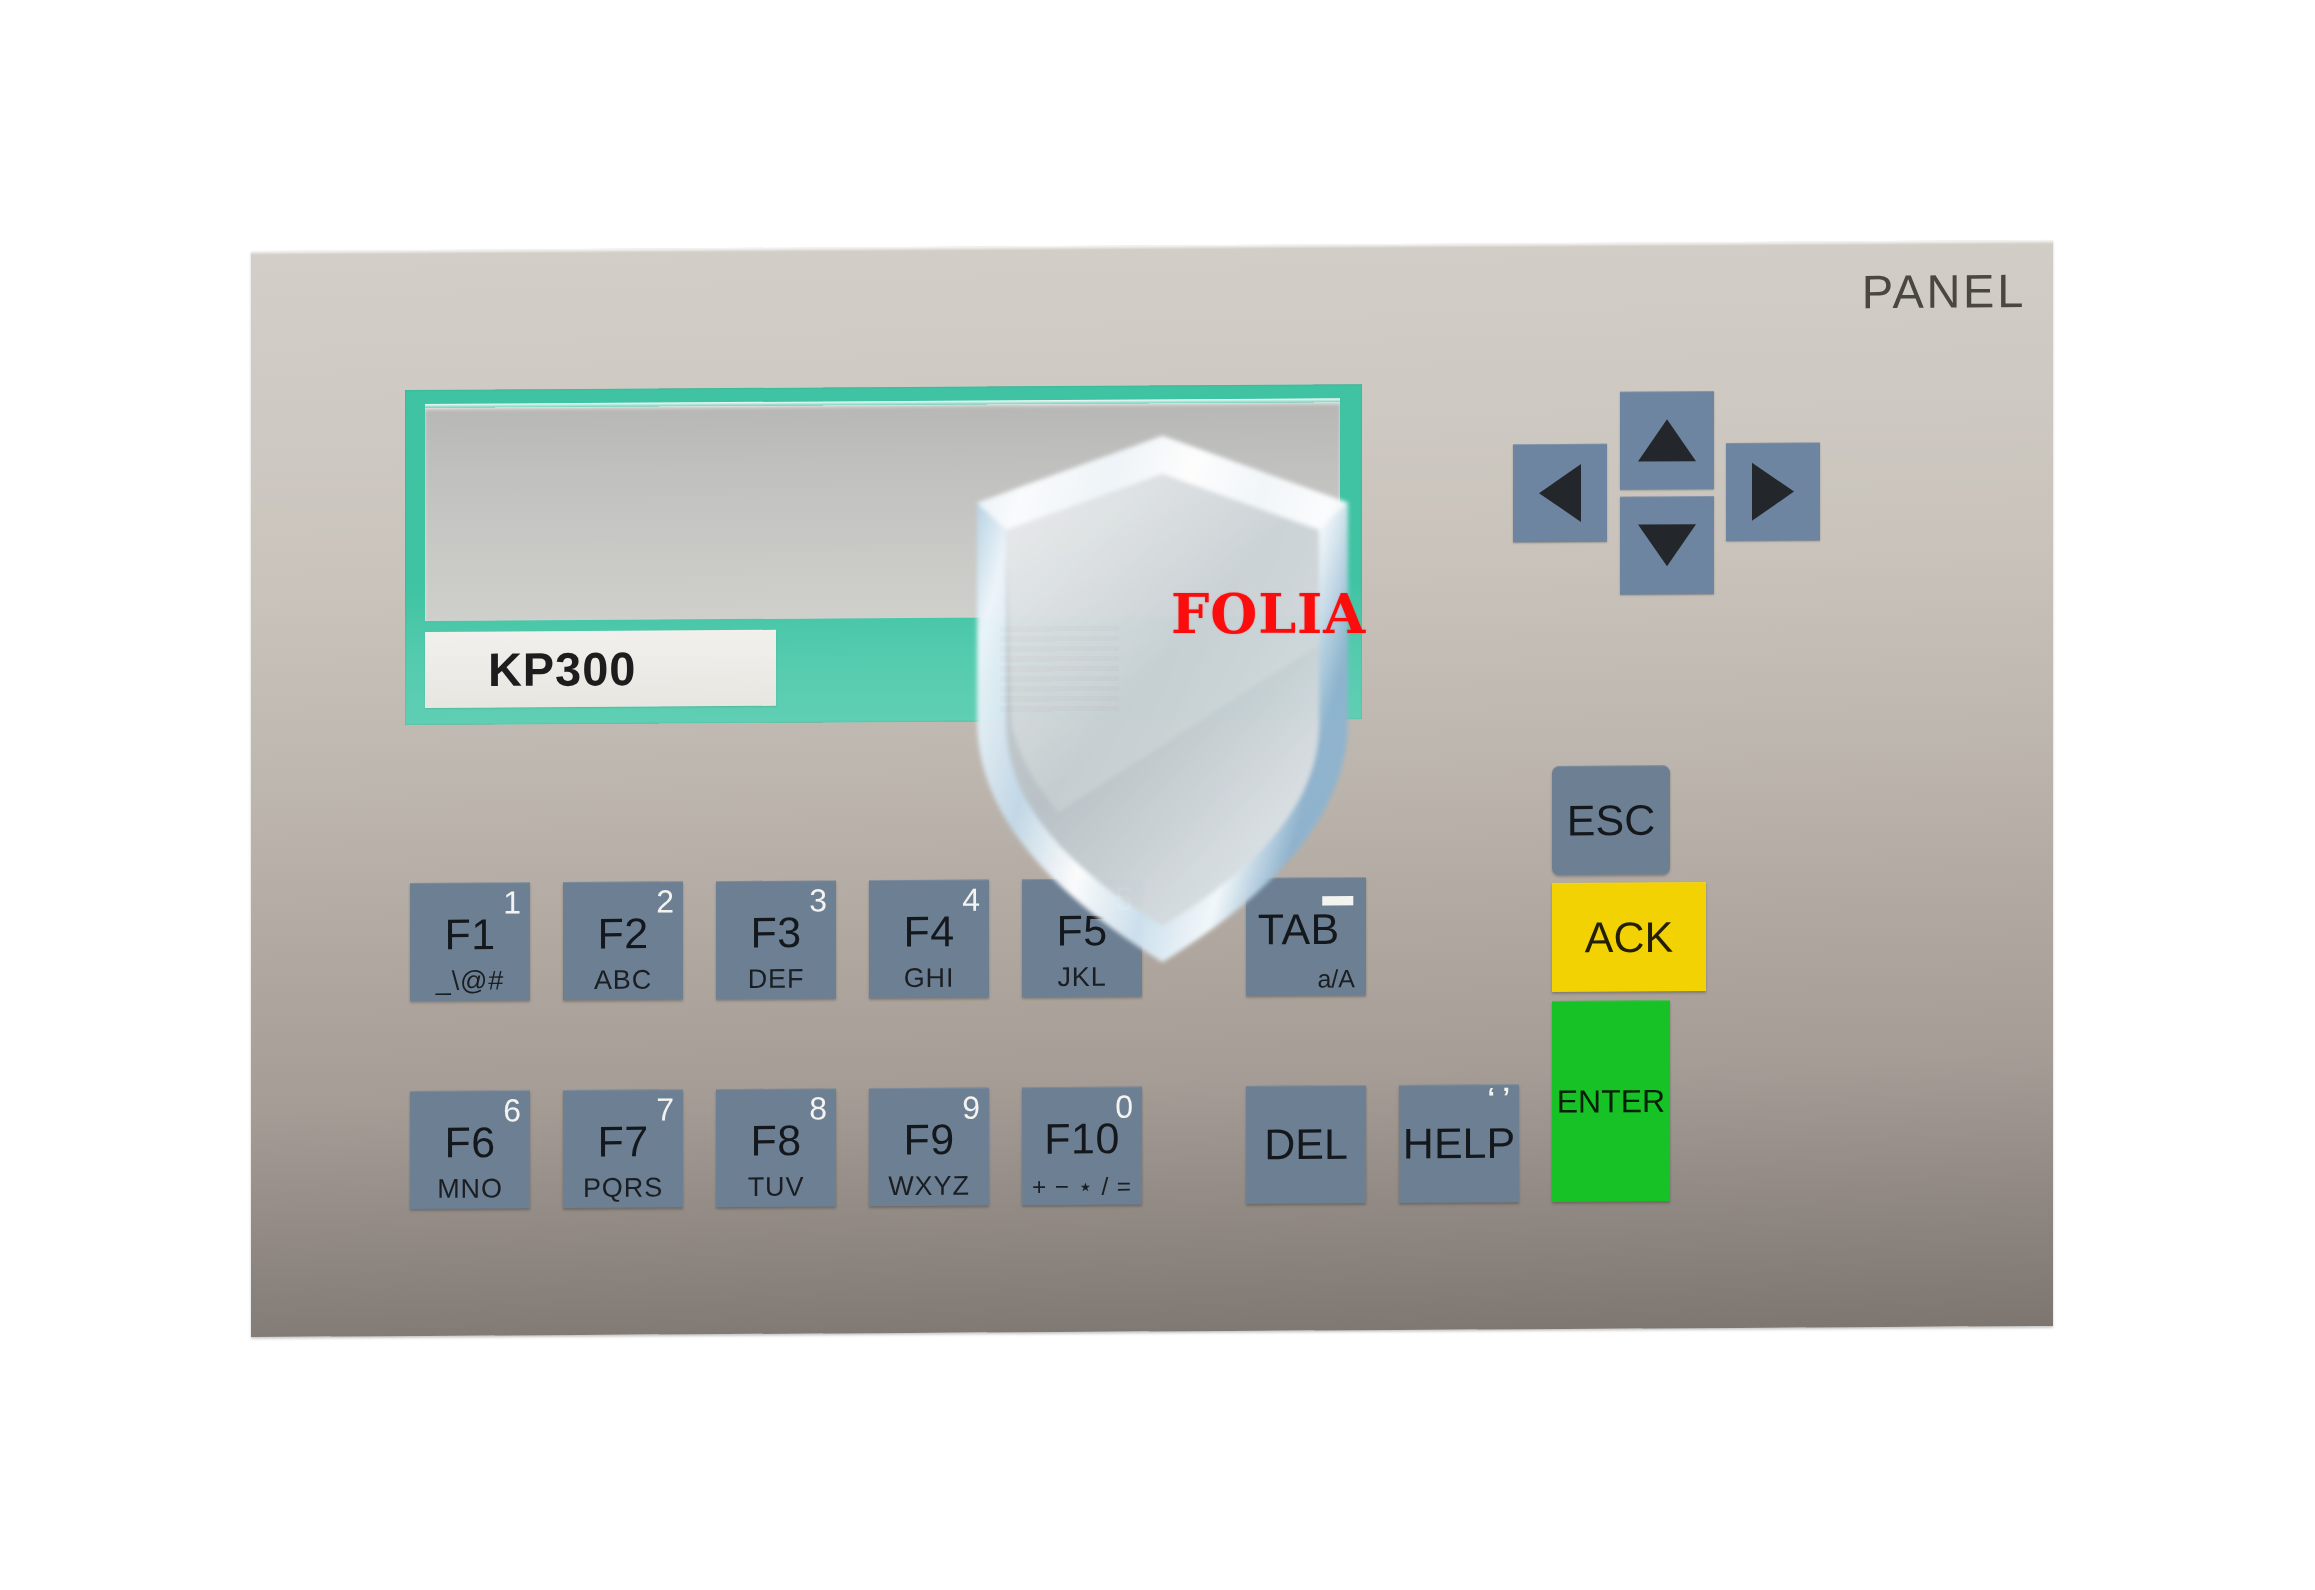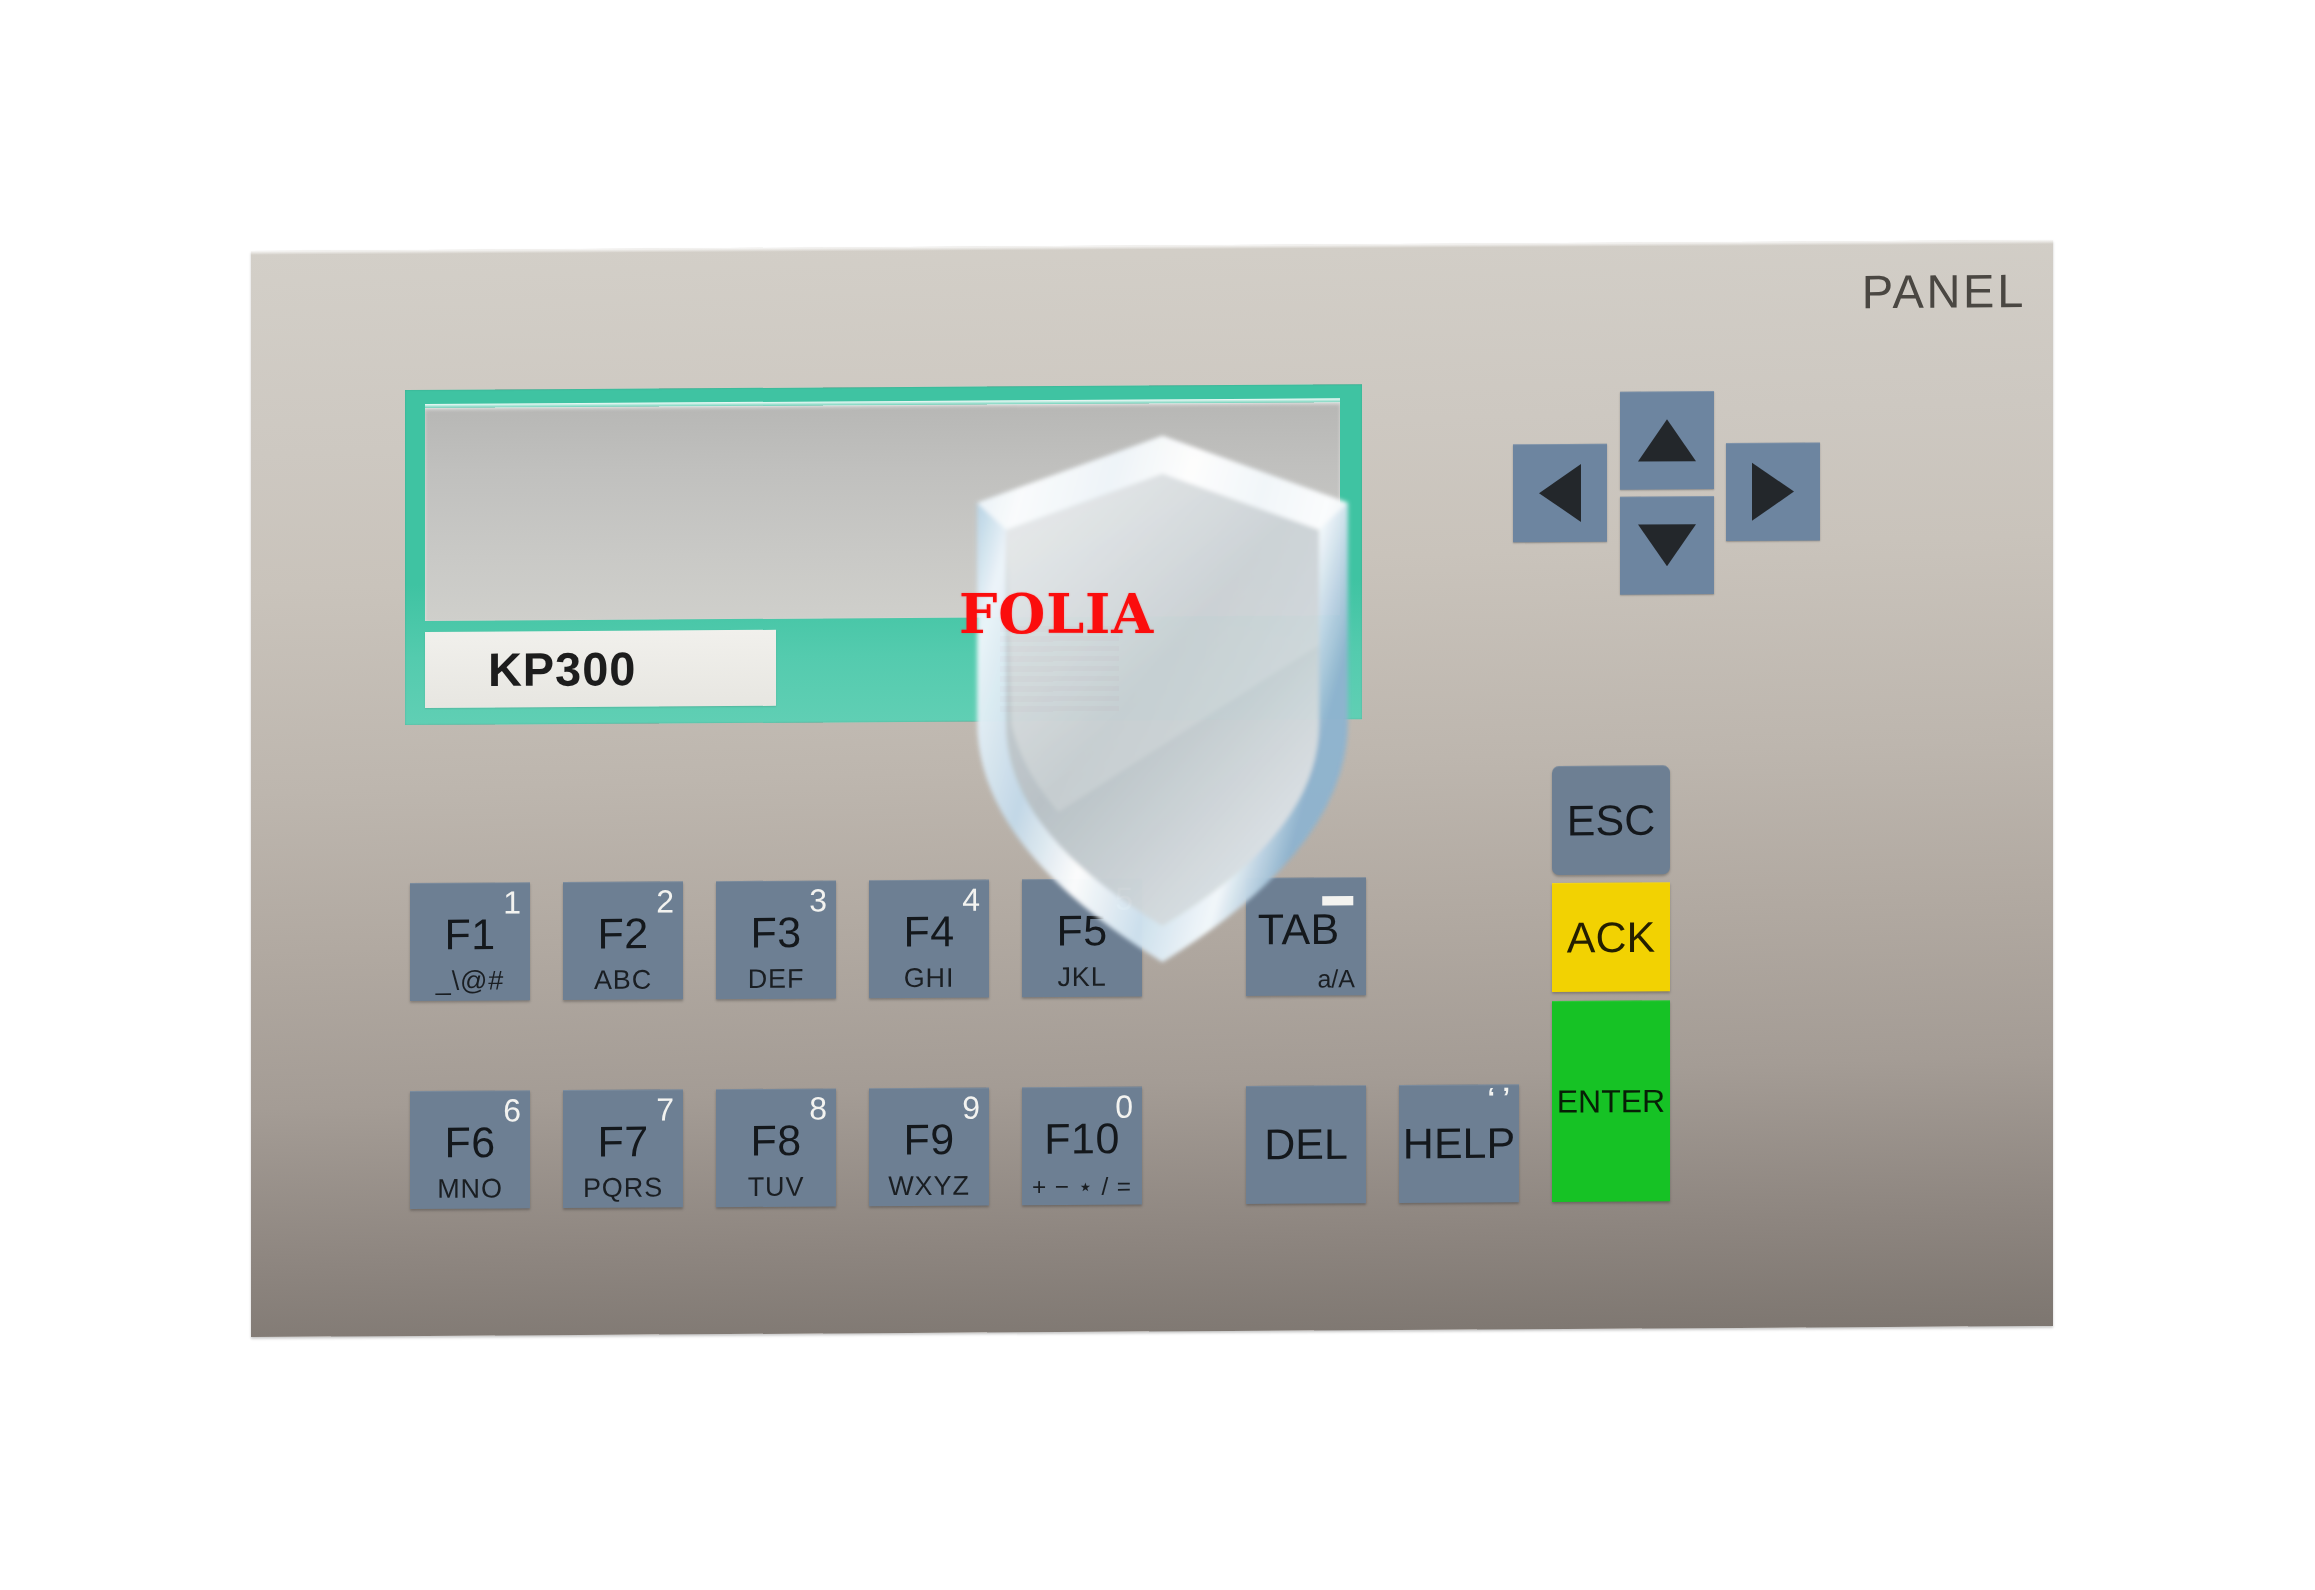--- a/index.html
+++ b/index.html
@@ -221,38 +221,38 @@
   }
   .key-center-only {
     position: absolute;
     left: 50%; top: 50%;
     transform: translate(-50%,-50%);
     font-size: 43px;
     white-space: nowrap;
   }
 
   .key.esc  { background: #6d7f93; }
-  .key.ack  { background: #f2d202; color: #241f00; }
+  .key.ack  { background: #f2d202; color: #241f00; padding-left: 36px; }
   .key.enter{ background: #16c225; color: #071f06; }
 
   
   #watermark {
     position: absolute;
     left: 959px;
     top: 423px;
     width: 407px;
     height: 552px;
     pointer-events: none;
   }
   #watermark-text {
     position: absolute;
     left: 0;
     right: 0;
     top: 161px;
-    text-align: left;
+    text-align: right;
     color: #fb0d0d;
     font-family: "DejaVu Serif", serif;
     font-weight: 700;
     font-size: 54px;
     line-height: 1.12;
     letter-spacing: 0.9px;
     text-shadow: 0 0 1.8px rgba(255,0,0,0.35);
   }
 </style>
 </head>

